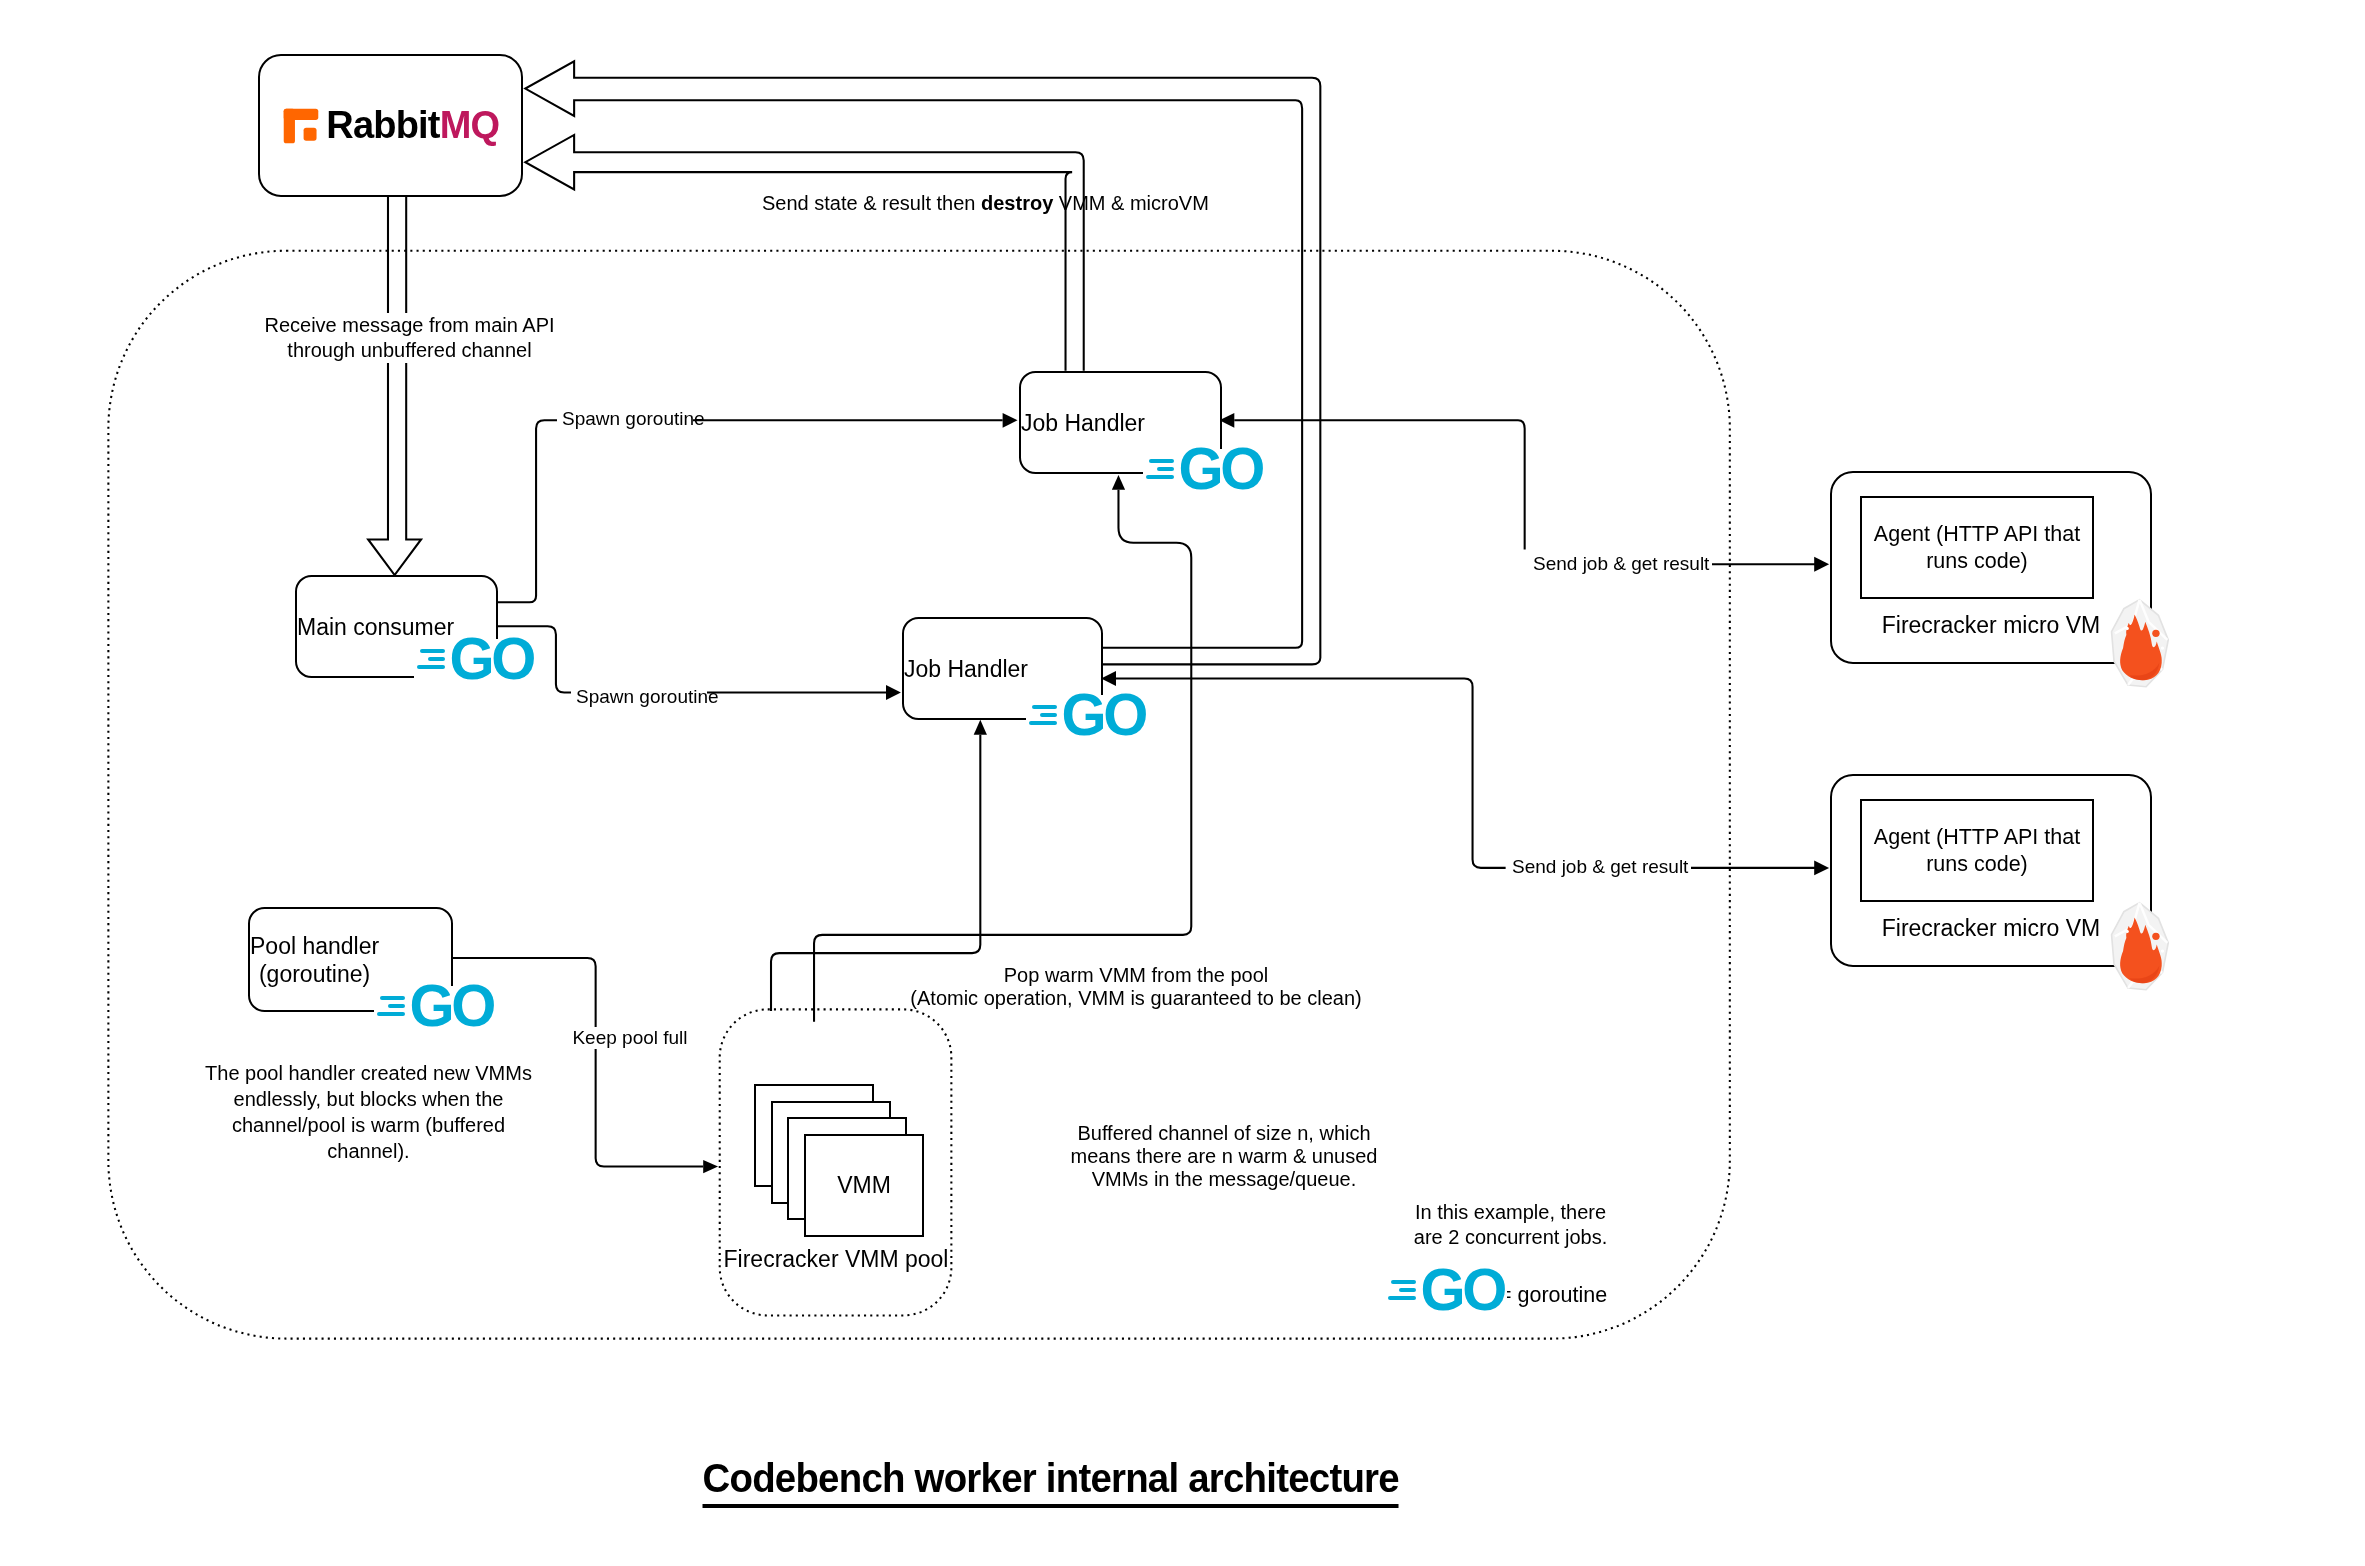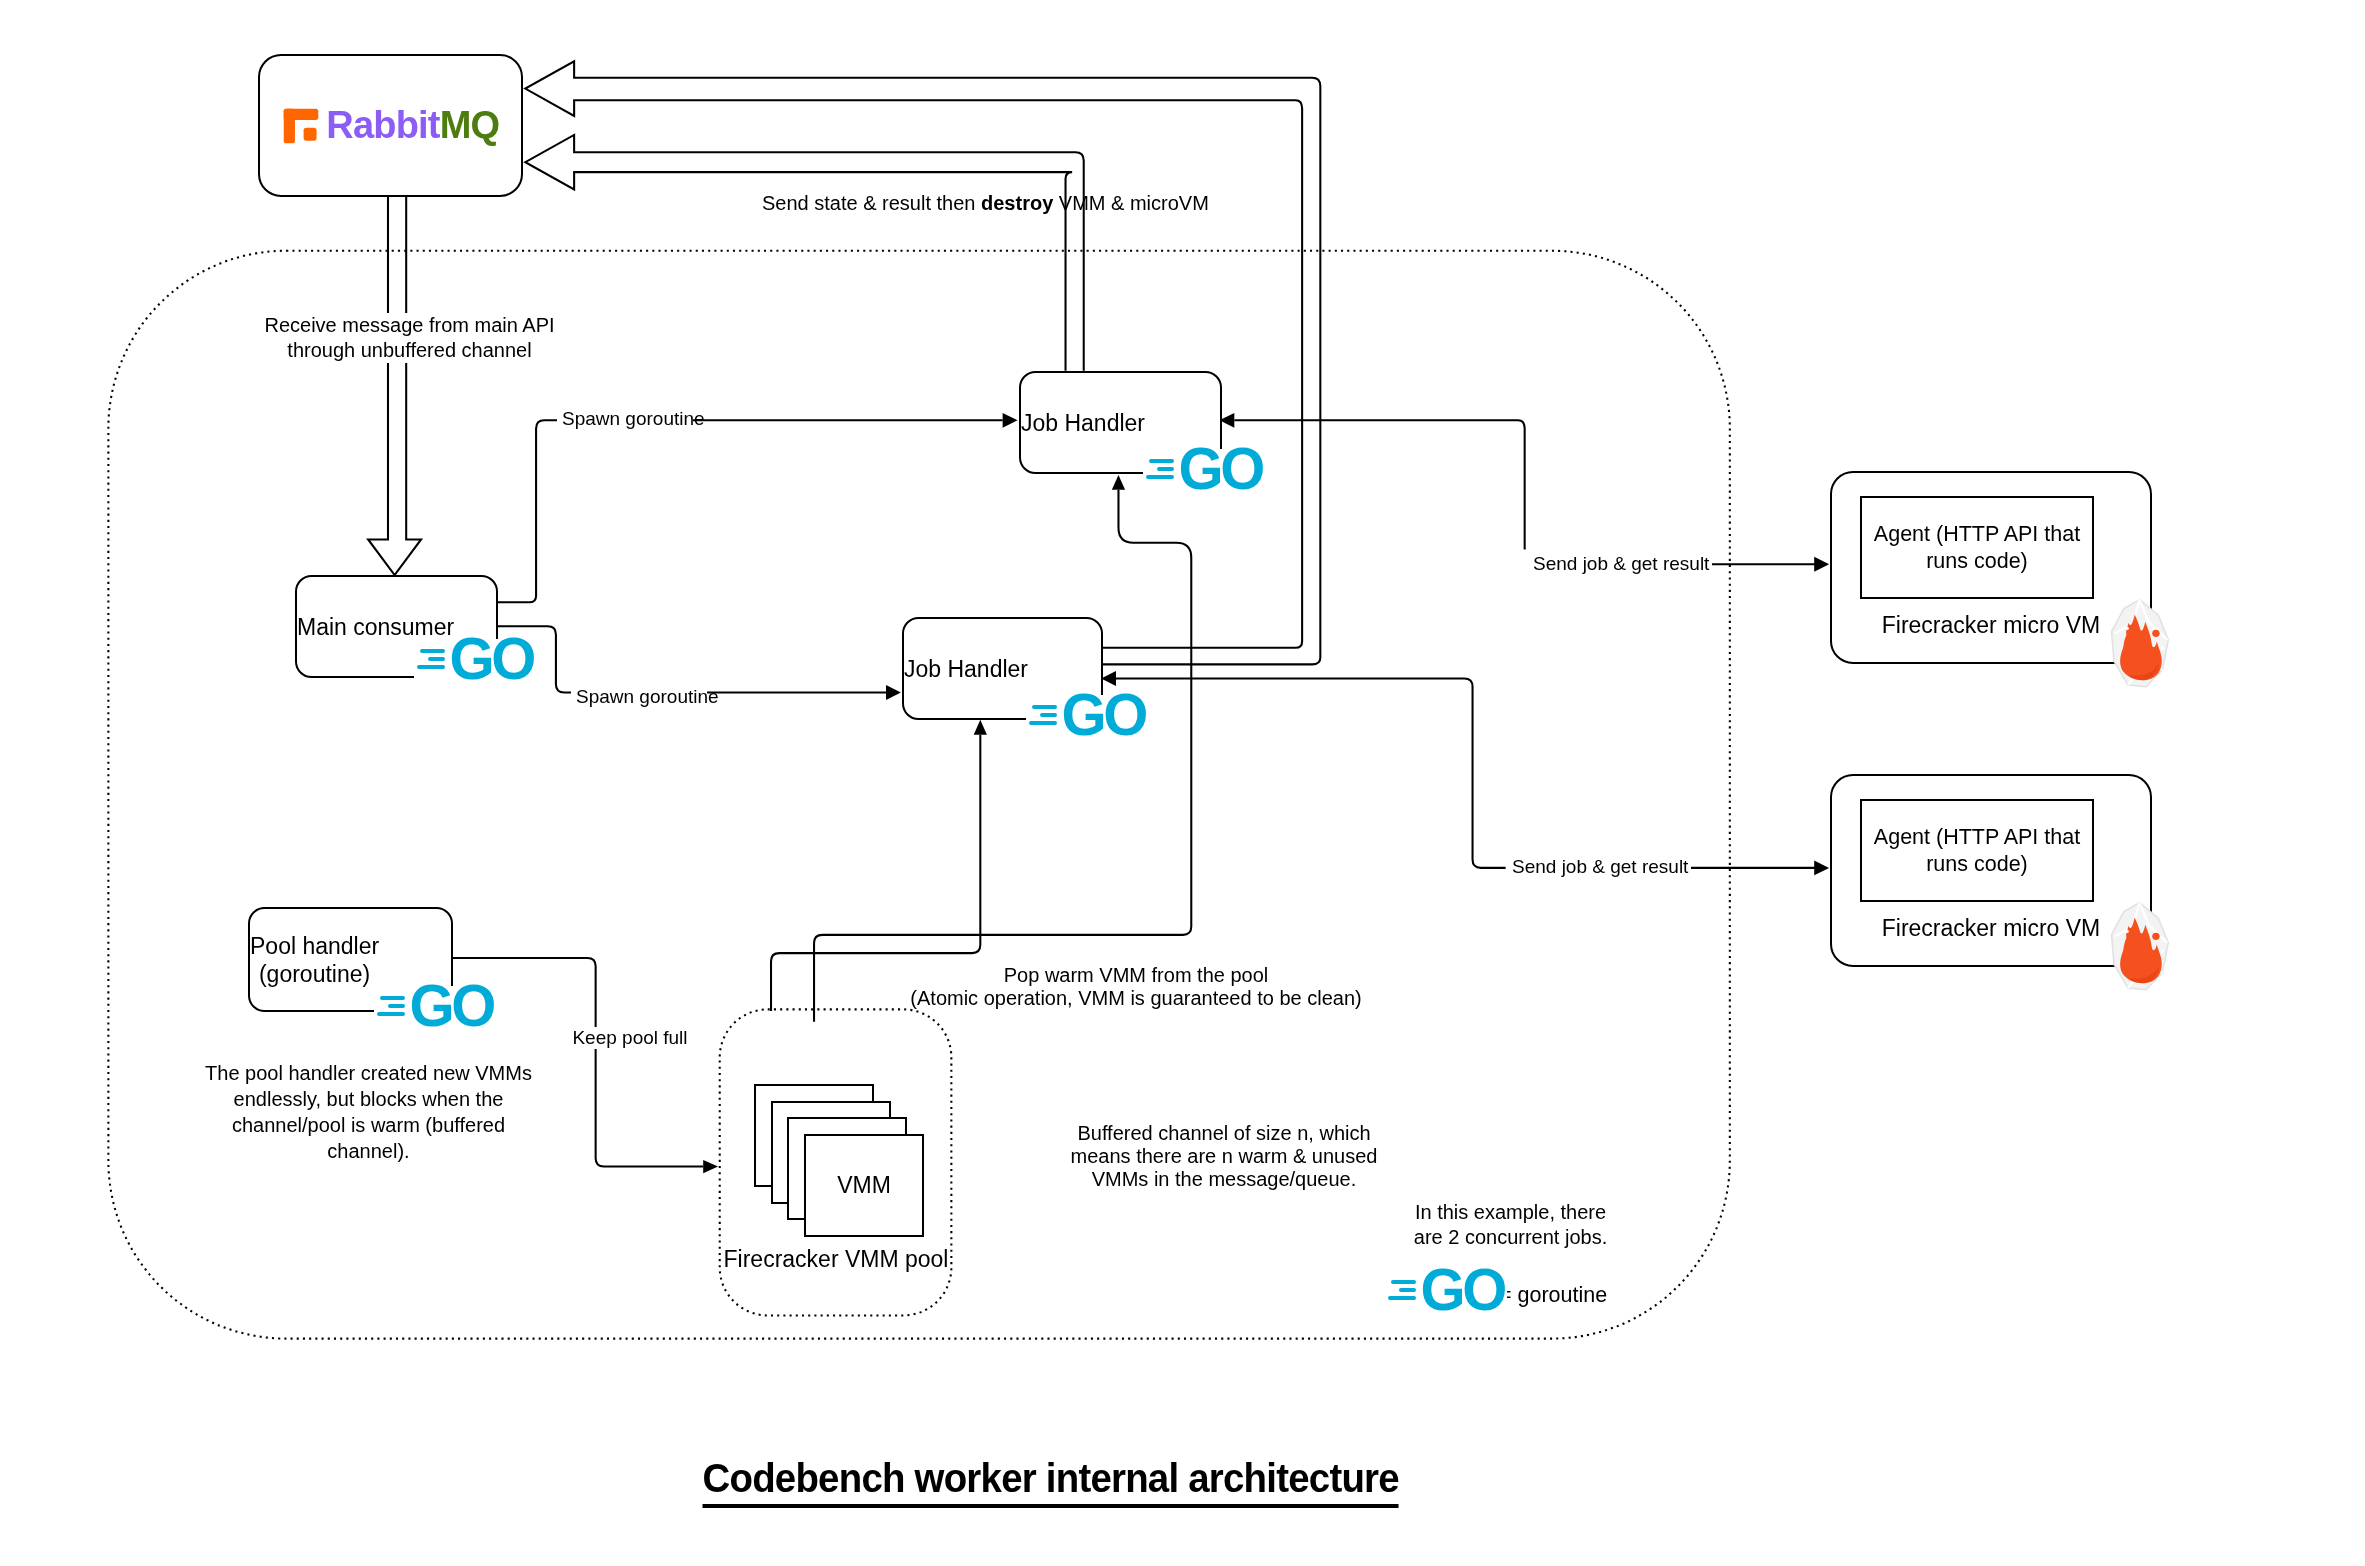--- a/index.html
+++ b/index.html
@@ -5,22 +5,22 @@
   html,body{margin:0;padding:0;background:#fff;}
   body{width:2366px;height:1567px;position:relative;font-family:"Liberation Sans","DejaVu Sans",sans-serif;color:#000;}
   #stage{position:absolute;left:0;top:0;width:2366px;height:1567px;overflow:hidden;}
   svg.layer{position:absolute;left:0;top:0;z-index:0;}
   .node{position:absolute;background:#fff;border:2.5px solid #000;border-radius:16.5px;display:flex;align-items:center;text-align:center;z-index:2;font-size:23px;line-height:28px;}
   .plain{position:absolute;z-index:3;text-align:center;}
   .lbl{position:absolute;z-index:4;background:#fff;padding:0 5px;font-size:19px;white-space:nowrap;text-align:center;}
   .free{position:absolute;z-index:3;font-size:20px;text-align:center;white-space:nowrap;}
   .rabbit-wrap{position:absolute;left:258px;top:54px;width:261px;height:139px;border:2.5px solid #000;border-radius:23px;background:#fff;display:flex;align-items:center;justify-content:center;z-index:2;}
   .rabbit-logo{display:flex;align-items:center;gap:6.6px;font-size:38px;font-weight:bold;letter-spacing:-0.8px;}
-  .rabbit-orange{color:#8b5cf6;}
-  .rabbit-gray{color:#4d7c0f;}
+  .rabbit-orange{color:#000000;}
+  .rabbit-gray{color:#be185d;}
   .go-logo{position:absolute;z-index:5;display:flex;align-items:center;gap:5px;background:#fff;padding:0 2.5px;}
   .go-lines{display:flex;flex-direction:column;align-items:flex-end;gap:4.1px;}
   .go-lines i{display:block;height:4.1px;background:#00ACD7;border-radius:2.5px;}
   .go-lines i:nth-child(1){width:25px;}
   .go-lines i:nth-child(2){width:16.5px;}
   .go-lines i:nth-child(3){width:28px;}
   .go-text{color:#00ACD7;font-size:46px;font-weight:800;letter-spacing:-3.3px;line-height:40px;transform:scaleY(1.02);}
   .go-small .go-text{font-size:58px;}
   .agent{position:absolute;width:318px;height:189px;border:2.5px solid #000;border-radius:23px;background:#fff;z-index:2;}
   .agent .inner{position:absolute;left:28px;top:23px;width:230px;height:99px;border:2.5px solid #000;background:#fff;display:flex;flex-direction:column;align-items:center;justify-content:center;font-size:21.5px;line-height:27px;}

